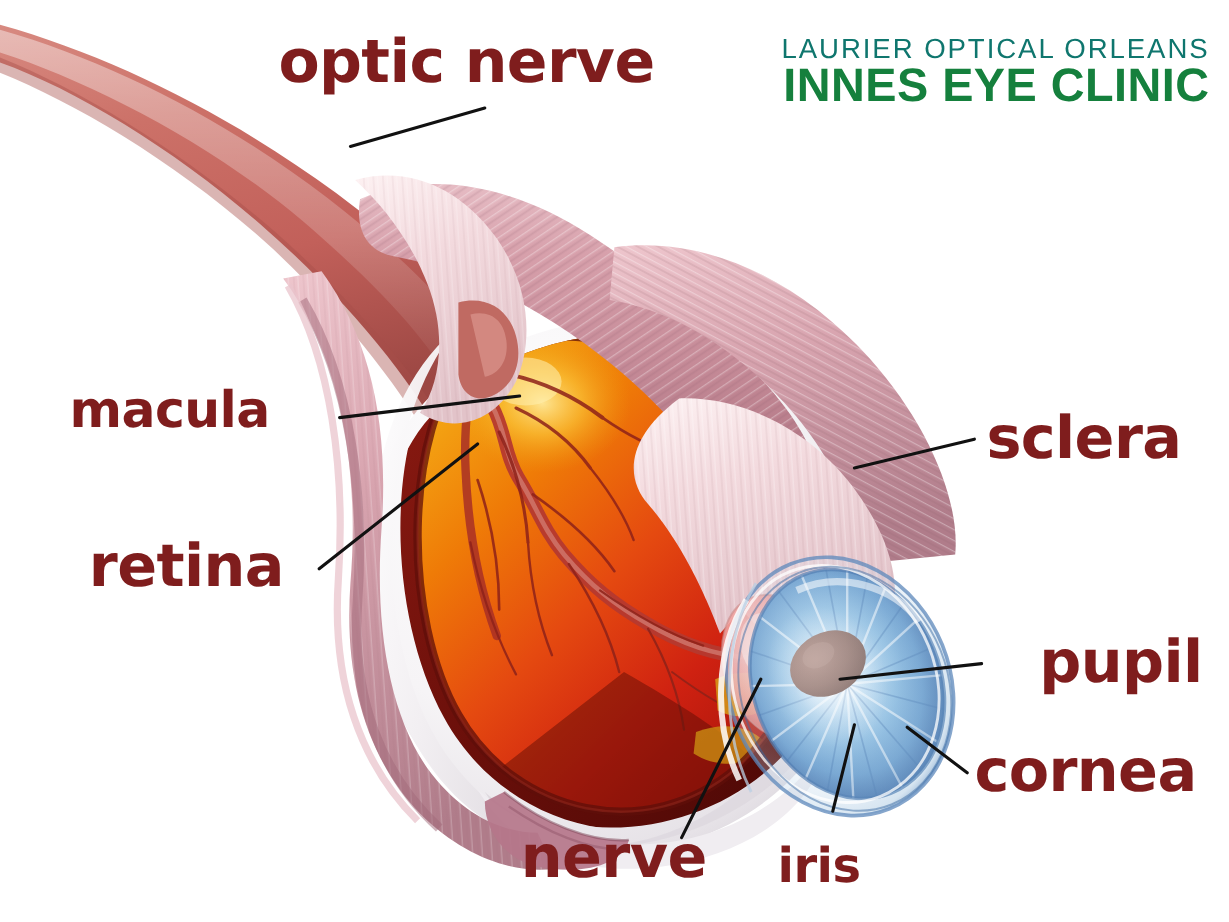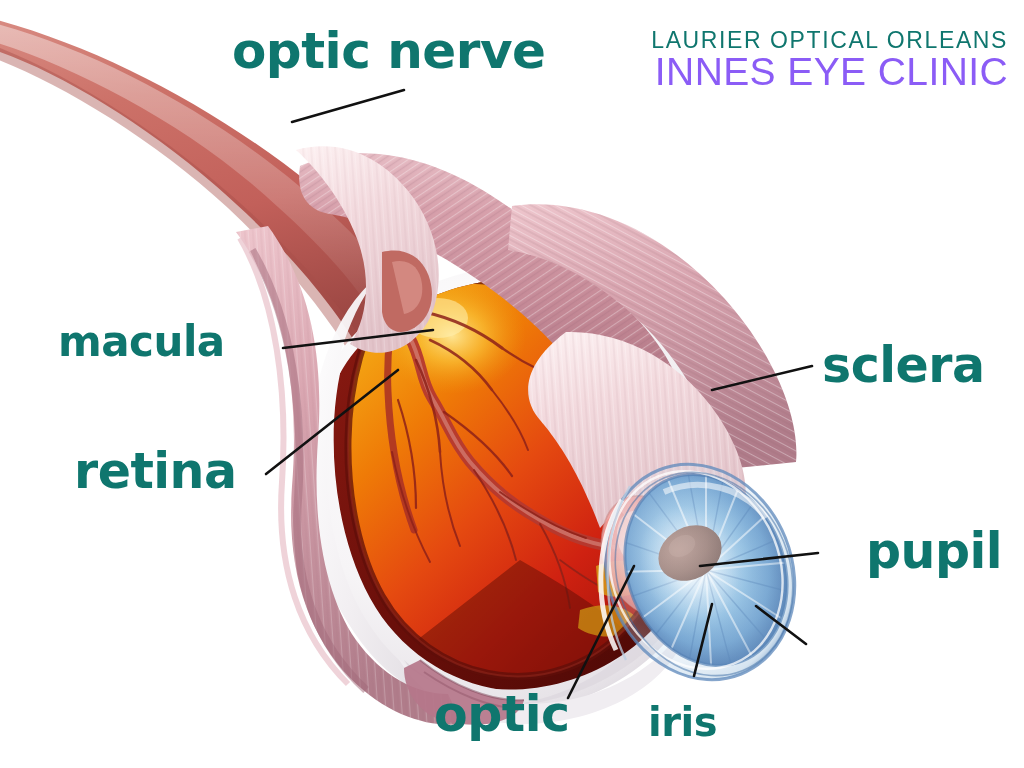--- a/index.html
+++ b/index.html
@@ -19,21 +19,21 @@
   #art {
     position: absolute;
     left: 0; top: 0;
     width: 1024px;
     height: 768px;
   }
 
   
   .label {
     position: absolute;
-    color: #0f766e;
+    color: #7f1d1d;
     font-family: "DejaVu Sans", sans-serif;
     font-weight: 700;
     letter-spacing: -0.5px;
     line-height: 1;
     white-space: nowrap;
     -webkit-font-smoothing: antialiased;
   }
   .lbl-optic-nerve { left: 232px; top: 26px;  font-size: 50px; }
   .lbl-macula      { left: 58px;  top: 321px; font-size: 42px; }
   .lbl-retina      { left: 74px;  top: 447px; font-size: 49px; }
@@ -58,24 +58,24 @@
     font-weight: 400;
     font-size: 23px;
     letter-spacing: 1.6px;
     color: #0f766e;
     line-height: 1.05;
     white-space: nowrap;
   }
   #logo .logo-main {
     display: block;
     font-family: "Liberation Sans", sans-serif;
-    font-weight: 400;
+    font-weight: 700;
     font-size: 39px;
     letter-spacing: 0.4px;
-    color: #8b5cf6;
+    color: #15803d;
     line-height: 1.05;
     white-space: nowrap;
   }
 </style>
 </head>
 <body>
 
 <div id="stage">
 
   <svg id="art" viewBox="0 0 1024 768" xmlns="http://www.w3.org/2000/svg">
@@ -519,16 +519,17 @@
   <div id="logo">
     <span class="logo-top">LAURIER OPTICAL ORLEANS</span>
     <span class="logo-main">INNES EYE CLINIC</span>
   </div>
 
   <div class="label lbl-optic-nerve">optic nerve</div>
   <div class="label lbl-macula">macula</div>
   <div class="label lbl-retina">retina</div>
   <div class="label lbl-sclera">sclera</div>
   <div class="label lbl-pupil">pupil</div>
-  <div class="label lbl-lens">optic</div>
+  <div class="label lbl-cornea">cornea</div>
+  <div class="label lbl-lens">nerve</div>
   <div class="label lbl-iris">iris</div>
 
 </div>
 
 </body></html>

